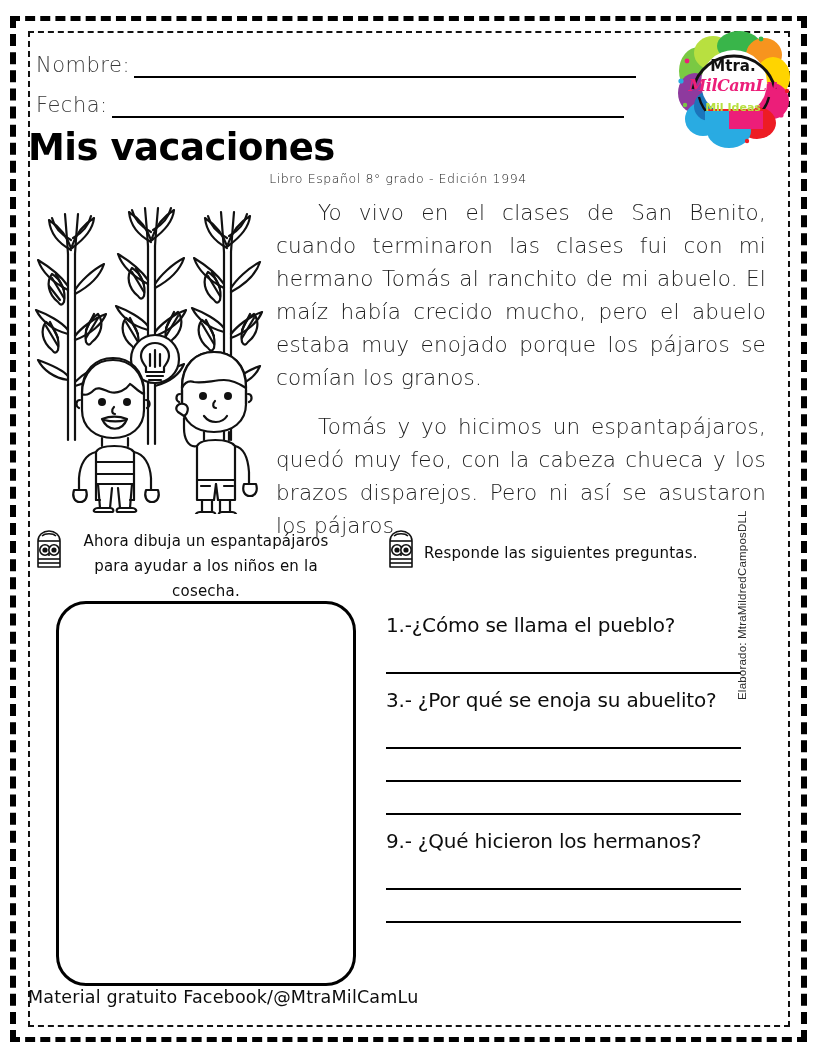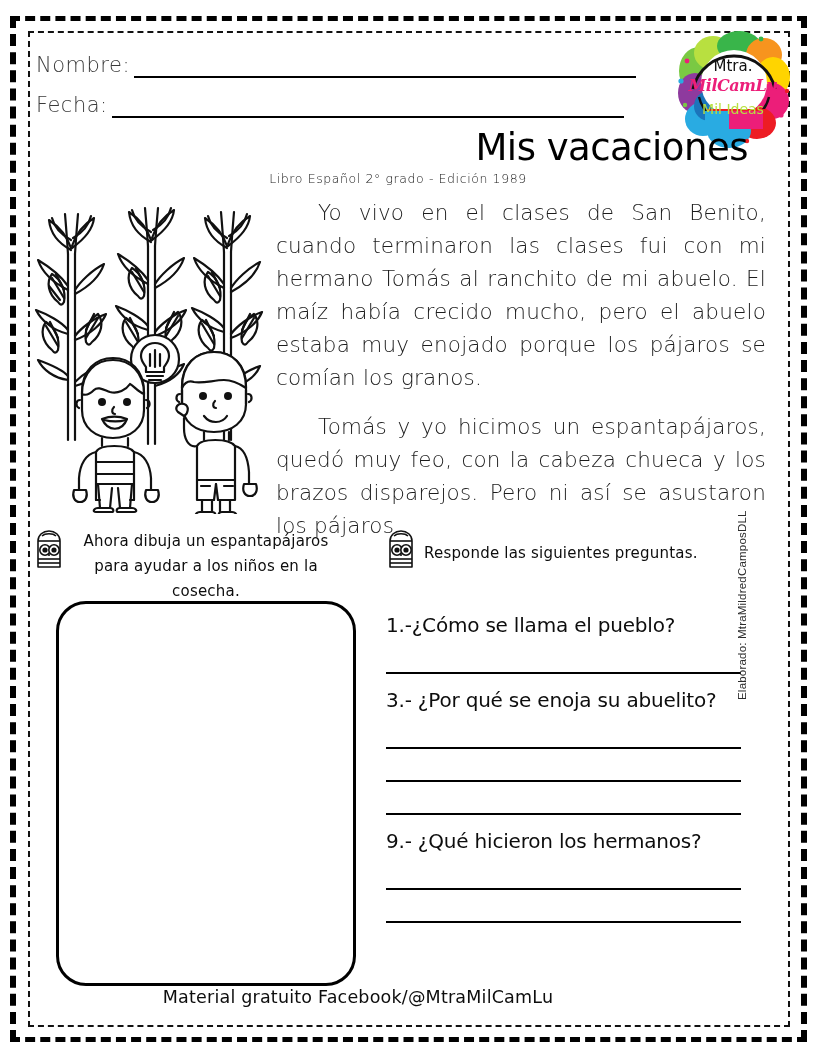--- a/index.html
+++ b/index.html
@@ -84,23 +84,23 @@
     position: absolute;
     left: 0; top: 0;
     width: 128px; text-align: center;
   }
 
   
   .title {
     position: absolute;
     left: 0; top: 95px;
     width: 720px;
-    text-align: right;
-    font-family: "DejaVu Sans", sans-serif;
-    font-weight: normal;
+    text-align: left;
+    font-family: "DejaVu Sans", sans-serif;
+    font-weight: bold;
     font-size: 37px;
     letter-spacing: -0.5px;
     color: #000;
   }
   .subtitle {
     position: absolute;
     left: 0; top: 140px;
     width: 740px;
     text-align: center;
     font-family: "DejaVu Sans", sans-serif;
@@ -184,21 +184,20 @@
     height: 31px;
   }
   #question-list { margin-top: 42px; }
   #question-list .question-block + .question-block { margin-top: 14px; }
 
   
   .footer {
     position: absolute;
     left: 0; top: 956px;
     width: 660px;
-    text-align: center;
     font-family: "DejaVu Sans", sans-serif;
     font-size: 17.5px;
     font-weight: 500;
     color: #0d0d0d;
     letter-spacing: 0.2px;
   }
 
   
   .vertical-credit {
     position: absolute;
@@ -262,28 +261,28 @@
         <circle cx="50" cy="112" r="2.4" fill="#29abe2"></circle>
         <circle cx="78" cy="110" r="2.2" fill="#ed1c24"></circle>
         <circle cx="34" cy="12" r="2.2" fill="#b8e040"></circle>
         <circle cx="92" cy="8" r="2.4" fill="#39b54a"></circle>
 
         <path d="M 38 78 L 96 78 L 96 96 L 38 96 Z" fill="#ed1c24"></path>
         <path d="M 36 80 L 60 80 L 60 98 L 36 98 Z" fill="#29abe2"></path>
         <path d="M 60 80 L 94 80 L 94 98 L 60 98 Z" fill="#ec1e79"></path>
       </svg>
       <div class="logo-top">
-        <div style="font-family:'DejaVu Sans',sans-serif;font-weight:normal;font-size:15px;color:#111;margin-top:26px;">Mtra.</div>
+        <div style="font-family:'DejaVu Sans',sans-serif;font-weight:bold;font-size:15px;color:#111;margin-top:26px;">Mtra.</div>
         <div style="font-family:'DejaVu Serif',serif;font-style:italic;font-weight:bold;font-size:16px;color:#ec1e79;margin-top:1px;letter-spacing:-0.5px;">MilCamLu</div>
-        <div style="font-family:'DejaVu Sans',sans-serif;font-weight:normal;font-size:14px;color:#b8e040;margin-top:6px;letter-spacing:0px;">Mil Ideas</div>
+        <div style="font-family:'DejaVu Sans',sans-serif;font-weight:bold;font-size:11px;color:#b8e040;margin-top:6px;letter-spacing:0px;">Mil Ideas</div>
       </div>
     </div>
 
     <div class="title">Mis vacaciones</div>
-    <div class="subtitle">Libro Español 2° grado - Edición 1989</div>
+    <div class="subtitle">Libro Español 8° grado - Edición 1994</div>
 
     <div class="illustration">
       <svg width="238" height="320" viewBox="0 0 238 320">
         <g fill="none" stroke="#111" stroke-width="2.2" stroke-linecap="round" stroke-linejoin="round">
 
           <g>
             <path d="M34 246 L34 60"></path>
             <path d="M41 246 L41 60"></path>
             <path d="M34 60 C 33 44 32 32 31 20"></path>
             <path d="M41 60 C 42 44 43 32 44 20"></path>

